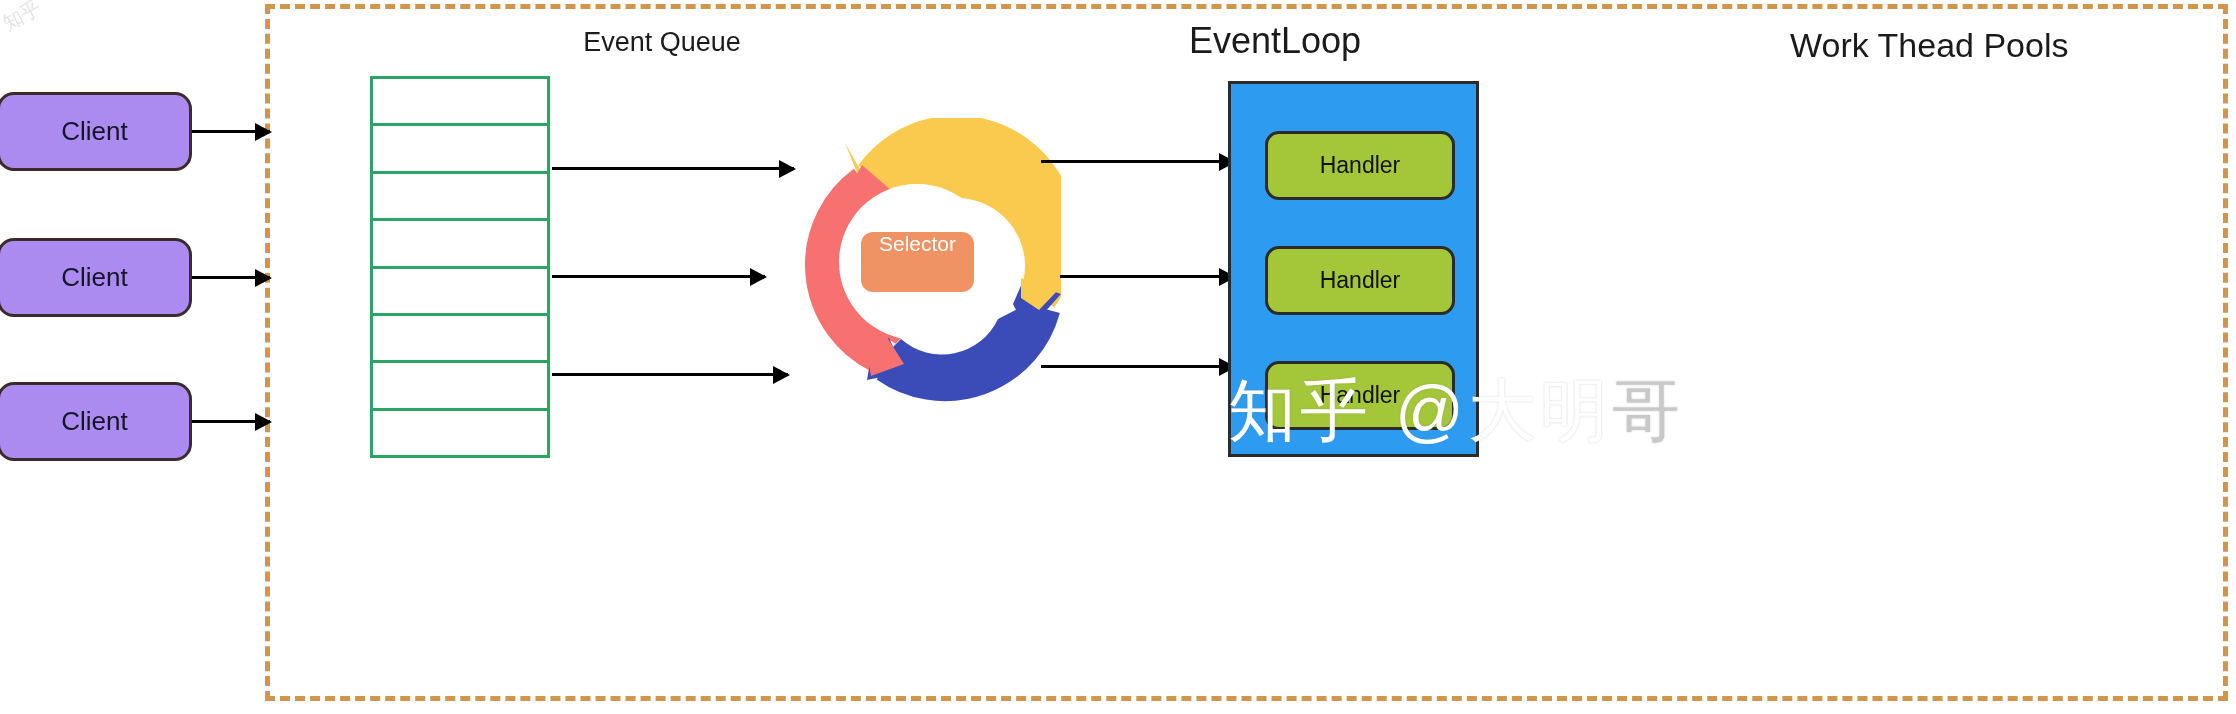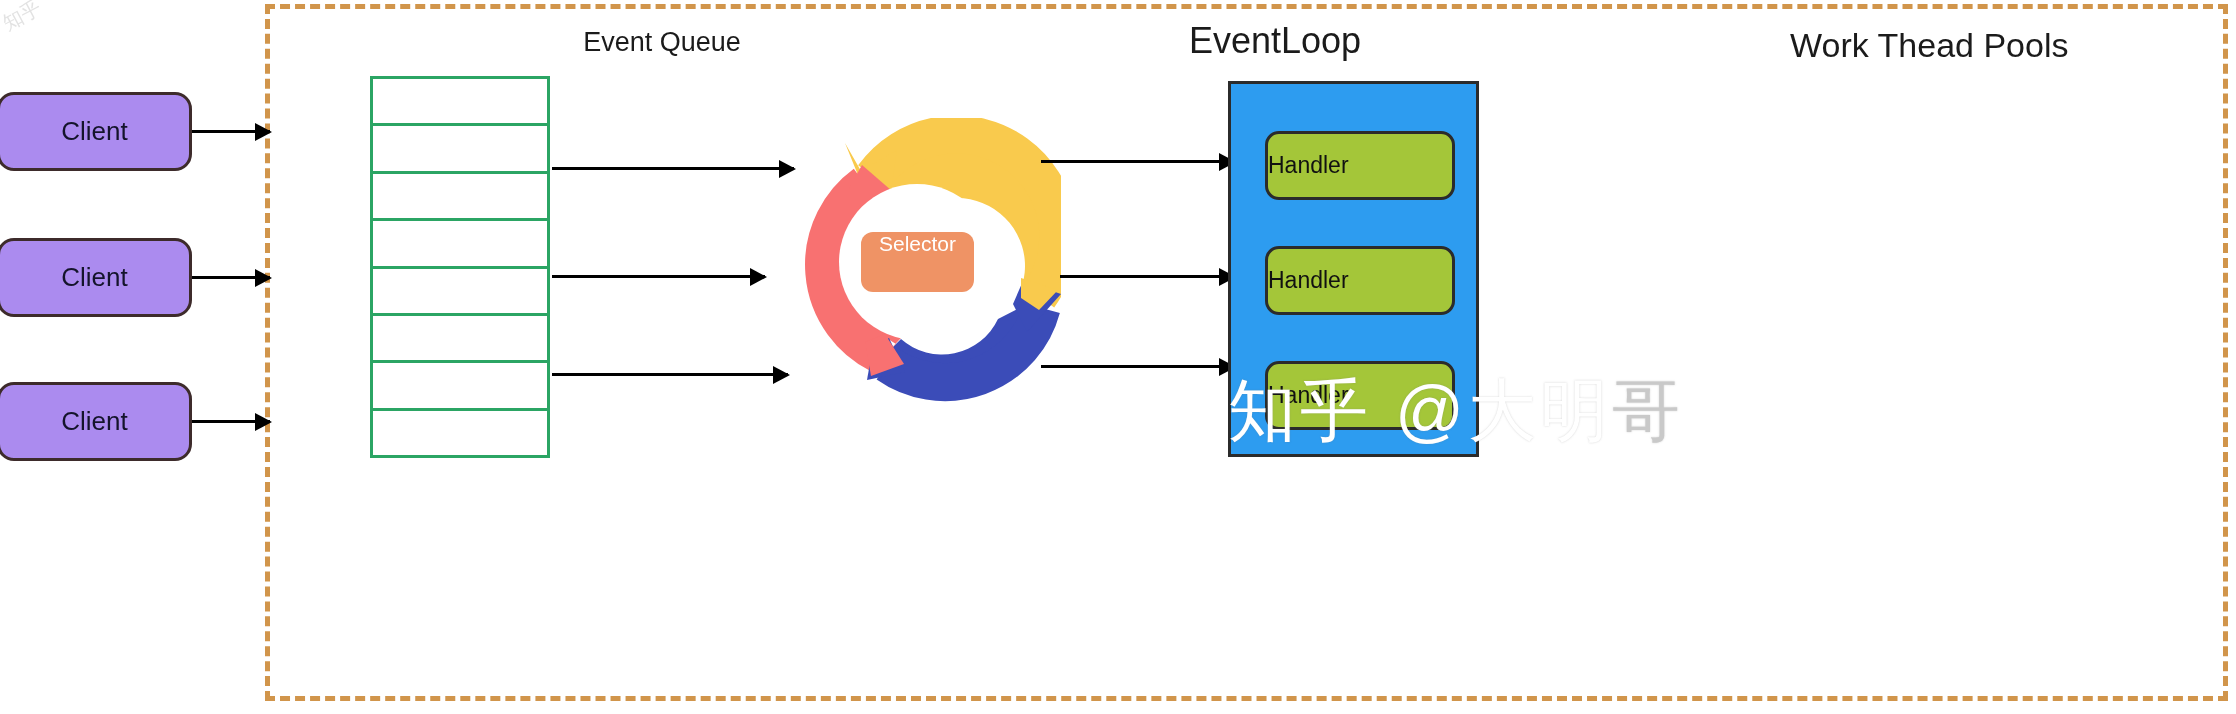--- a/index.html
+++ b/index.html
@@ -169,21 +169,21 @@
     position: absolute;
     left: 34px;
     width: 190px;
     height: 69px;
     background: #a4c639;
     border: 3px solid #2b2b2b;
     border-radius: 14px;
     box-sizing: border-box;
     display: flex;
     align-items: center;
-    justify-content: flex-start;
+    justify-content: center;
     color: #111111;
     font-size: 23px;
   }
   .handler-1 { top: 47px; }
   .handler-2 { top: 162px; }
   .handler-3 { top: 277px; }
 
   
   .watermark-main {
     position: absolute;

